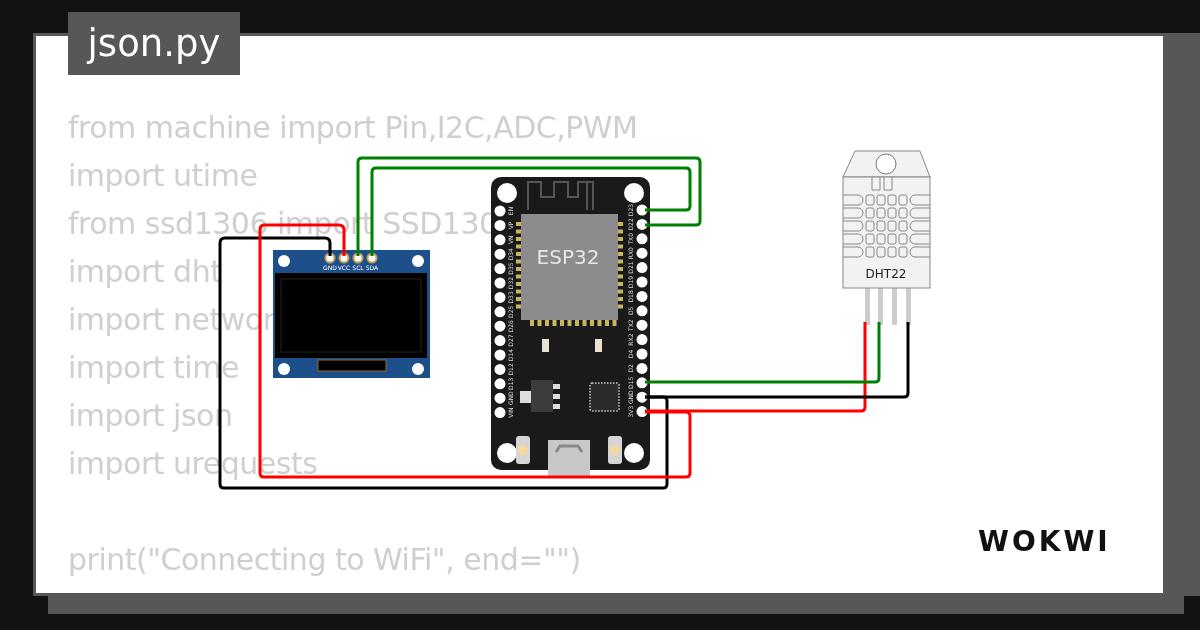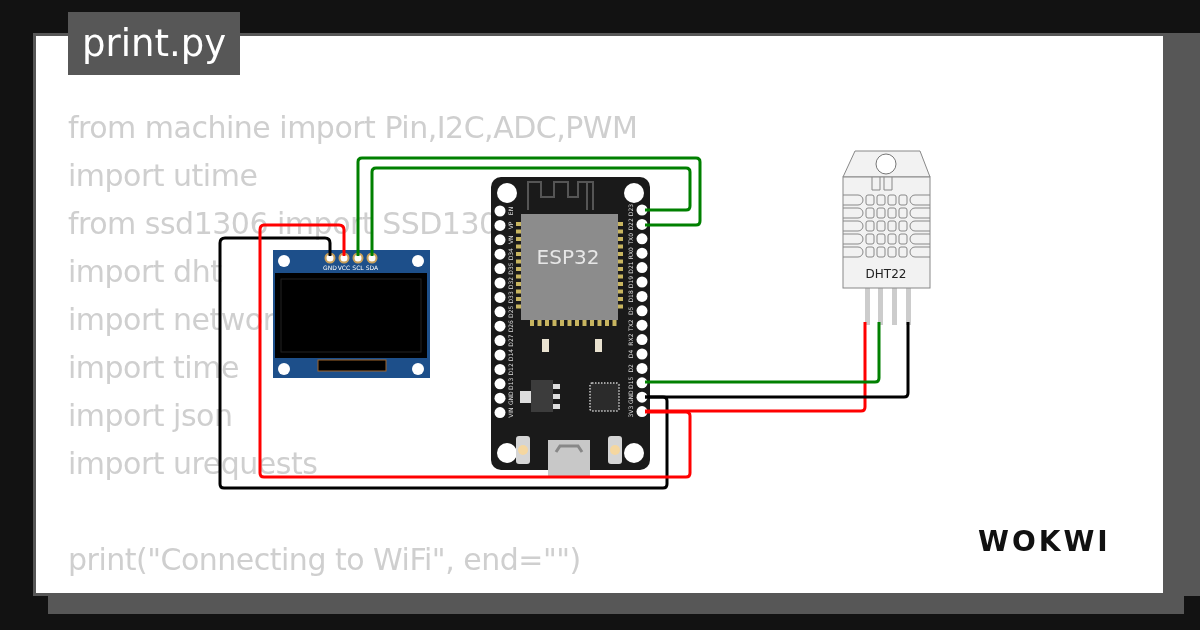--- a/index.html
+++ b/index.html
@@ -15,21 +15,21 @@
 </style>
 </head>
 <body>
 
 <div class="shadow-card"></div>
 <div class="card">
   <div class="card-inner">
     <div class="code" id="code"><span class="line">from machine import Pin,I2C,ADC,PWM</span><span class="line">import utime</span><span class="line">from ssd1306 import SSD1306_I2C</span><span class="line">import dht</span><span class="line">import network</span><span class="line">import time</span><span class="line">import json</span><span class="line">import urequests</span><span class="line"></span><span class="line">print("Connecting to WiFi", end="")</span><span class="line">wifi = network.WLAN(network.STA_IF)</span></div>
   </div>
 </div>
-<div class="tab">print.py</div>
+<div class="tab">json.py</div>
 
 <svg class="circuit" width="1200" height="630" xmlns="http://www.w3.org/2000/svg">
 
   <g>
     <rect x="273" y="250" width="157" height="128" fill="#1d4f8a"></rect>
     <circle cx="284" cy="261" r="6" fill="#fff"></circle>
     <circle cx="418" cy="261" r="6" fill="#fff"></circle>
     <circle cx="284" cy="369" r="6" fill="#fff"></circle>
     <circle cx="418" cy="369" r="6" fill="#fff"></circle>
     <rect x="275" y="273" width="152" height="85" fill="#000"></rect>

